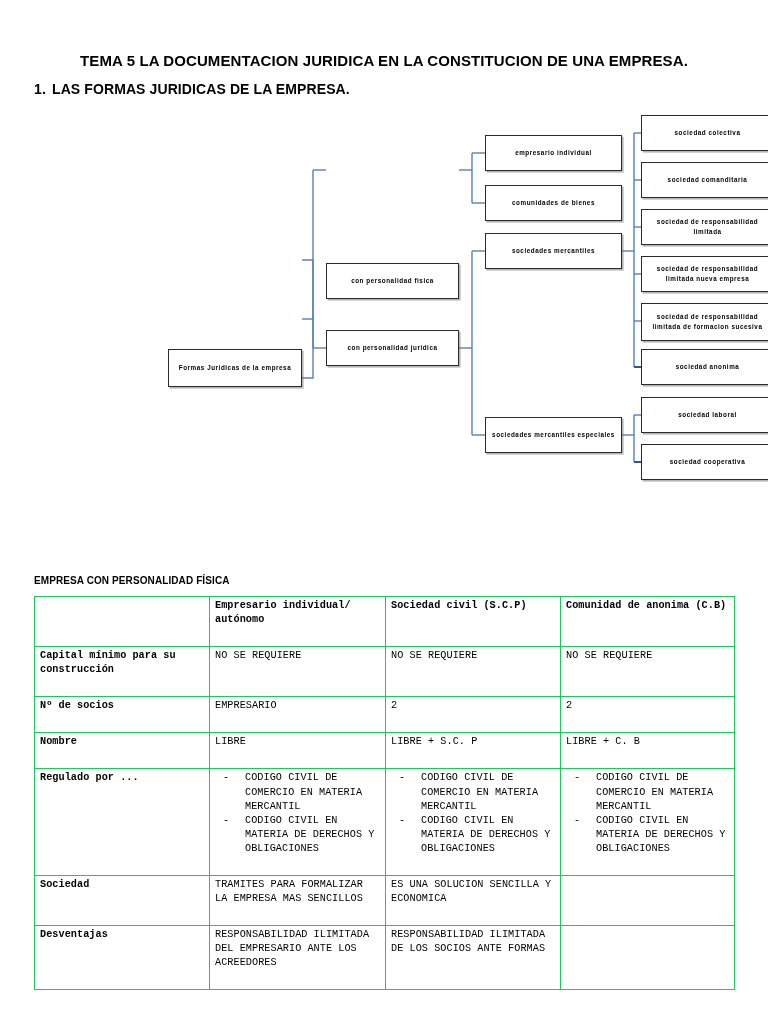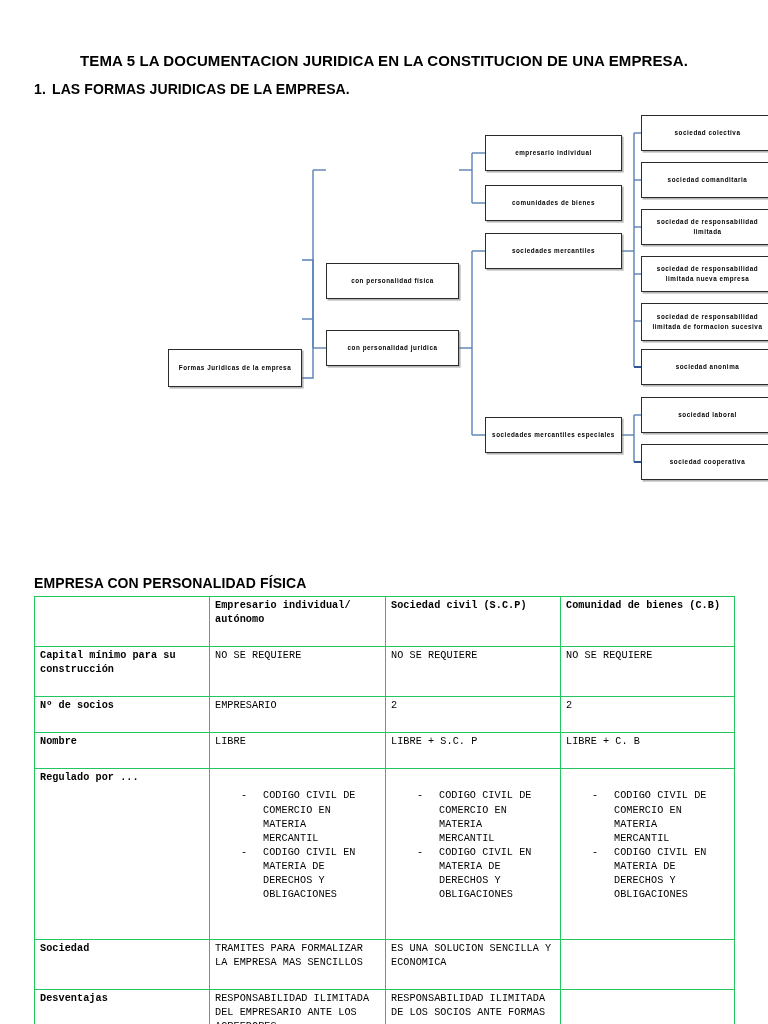--- a/index.html
+++ b/index.html
@@ -38,21 +38,21 @@
     letter-spacing: 0.1px;
   }
   .section-heading .num {
     display: inline-block;
     width: 18px;
   }
   .table-caption {
     position: absolute;
     left: 34px;
     top: 575px;
-    font-size: 14px;
+    font-size: 10px;
     font-weight: bold;
     letter-spacing: 0.1px;
   }
 
   
   #diagram {
     position: absolute;
     left: 0;
     top: 108px;
     width: 768px;
@@ -106,21 +106,21 @@
     font-family: Liberation Mono, monospace;
   }
   table.data td.rowhead {
     font-weight: bold;
   }
   table.data td.hcell {
     font-weight: bold;
   }
   table.data ul.bullets {
     list-style: none;
-    margin: 18px;
+    margin: 0;
     padding: 0;
   }
   table.data ul.bullets li {
     position: relative;
     padding-left: 30px;
     line-height: 1.38;
   }
   table.data ul.bullets li::before {
     content: "-";
     position: absolute;
@@ -243,21 +243,21 @@
       <col class="c0">
         <col class="c1">
         <col class="c2">
         <col class="c3">
     </colgroup>
     <tbody>
       <tr>
         <td class="hcell"></td>
         <td class="hcell">Empresario individual/ autónomo</td>
         <td class="hcell">Sociedad civil (S.C.P)</td>
-        <td class="hcell">Comunidad de bienes (C.B)</td>
+        <td class="hcell">Comunidad de anonima (C.B)</td>
       </tr>
 
       <tr>
         <td class="rowhead">Capital mínimo para su construcción</td>
         <td>NO SE REQUIERE</td>
         <td>NO SE REQUIERE</td>
         <td>NO SE REQUIERE</td>
       </tr>
 
 

